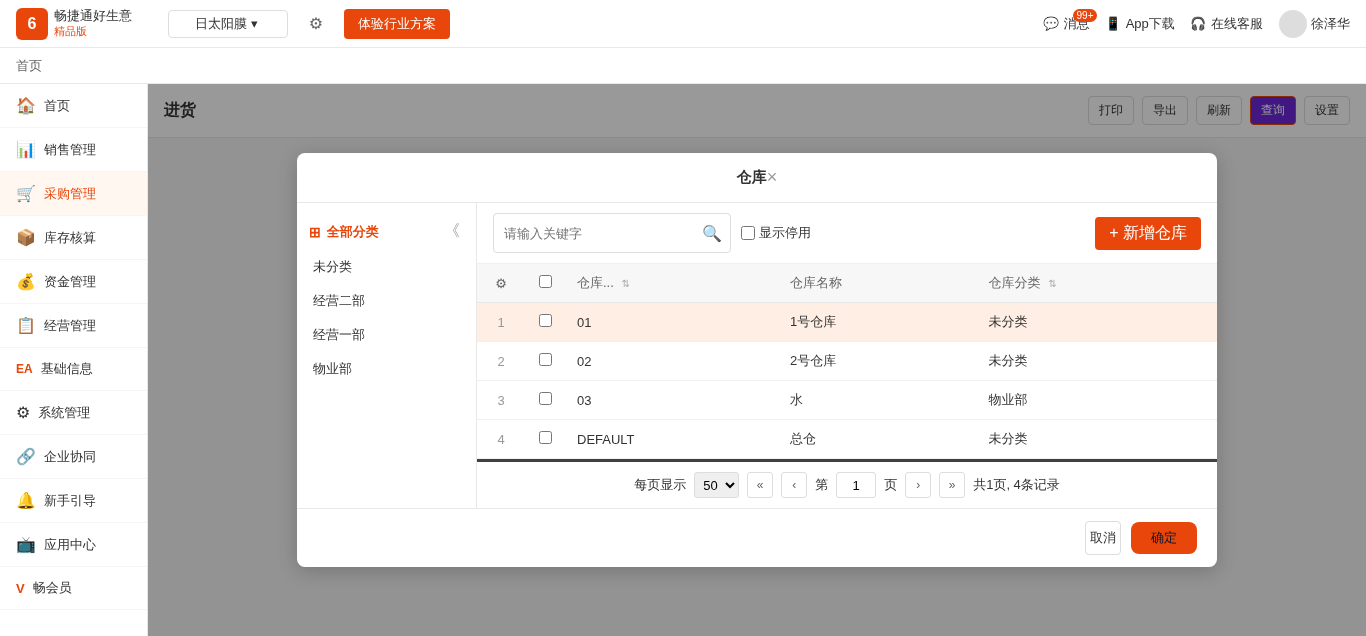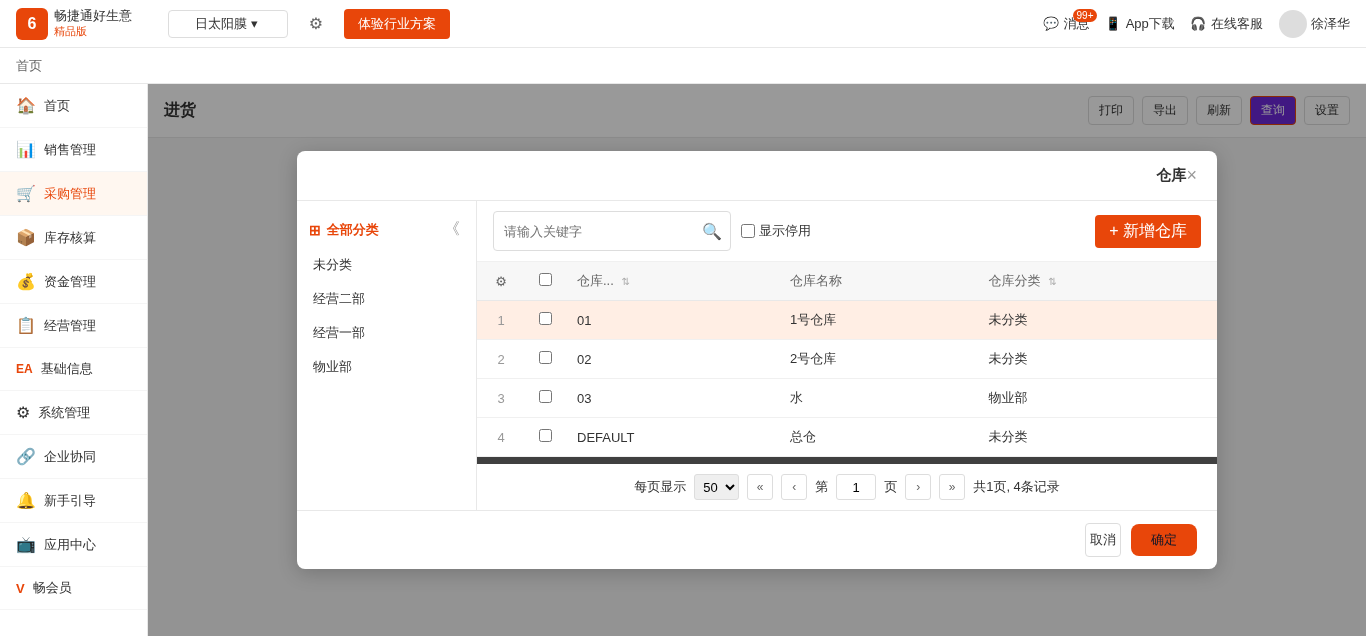--- a/index.html
+++ b/index.html
@@ -124,21 +124,21 @@
     .modal {
       background: #fff;
       border-radius: 8px;
       width: 920px;
       max-height: 560px;
       display: flex;
       flex-direction: column;
       box-shadow: 0 4px 20px rgba(0,0,0,0.2);
     }
     .modal-header {
-      display: flex; align-items: center; justify-content: flex-end;
+      display: flex; align-items: center; justify-content: center;
       padding: 14px 20px;
       border-bottom: 1px solid #e8e8e8;
     }
     .modal-title { font-size: 15px; font-weight: bold; color: #333; }
     .modal-close { background: none; border: none; font-size: 18px; cursor: pointer; color: #999; }
     .modal-body {
       display: flex;
       flex: 1;
       overflow: hidden;
     }
@@ -203,21 +203,21 @@
       padding: 10px 12px; font-size: 13px; color: #333;
       border-bottom: 1px solid #f0f0f0;
     }
     tr.row-highlighted { background: #ffeee4; }
     .row-num { color: #999; text-align: center; }
     .col-icon { width: 48px; text-align: center; }
     .col-check { width: 40px; text-align: center; }
     .sort-icon { font-size: 10px; color: #aaa; margin-left: 4px; }
     .pagination-bar {
       display: flex; align-items: center; justify-content: center;
-      padding: 10px 16px; border-top: 7px solid #404040;
+      padding: 10px 16px; border-top: 3px solid #404040;
       gap: 8px; font-size: 13px; color: #333;
     }
     .page-nav-btn {
       background: none; border: 1px solid #ddd; border-radius: 3px;
       width: 26px; height: 26px; cursor: pointer; color: #666; font-size: 12px;
     }
     .page-input {
       width: 40px; height: 26px; border: 1px solid #ddd; border-radius: 3px;
       text-align: center; font-size: 13px;
     }

